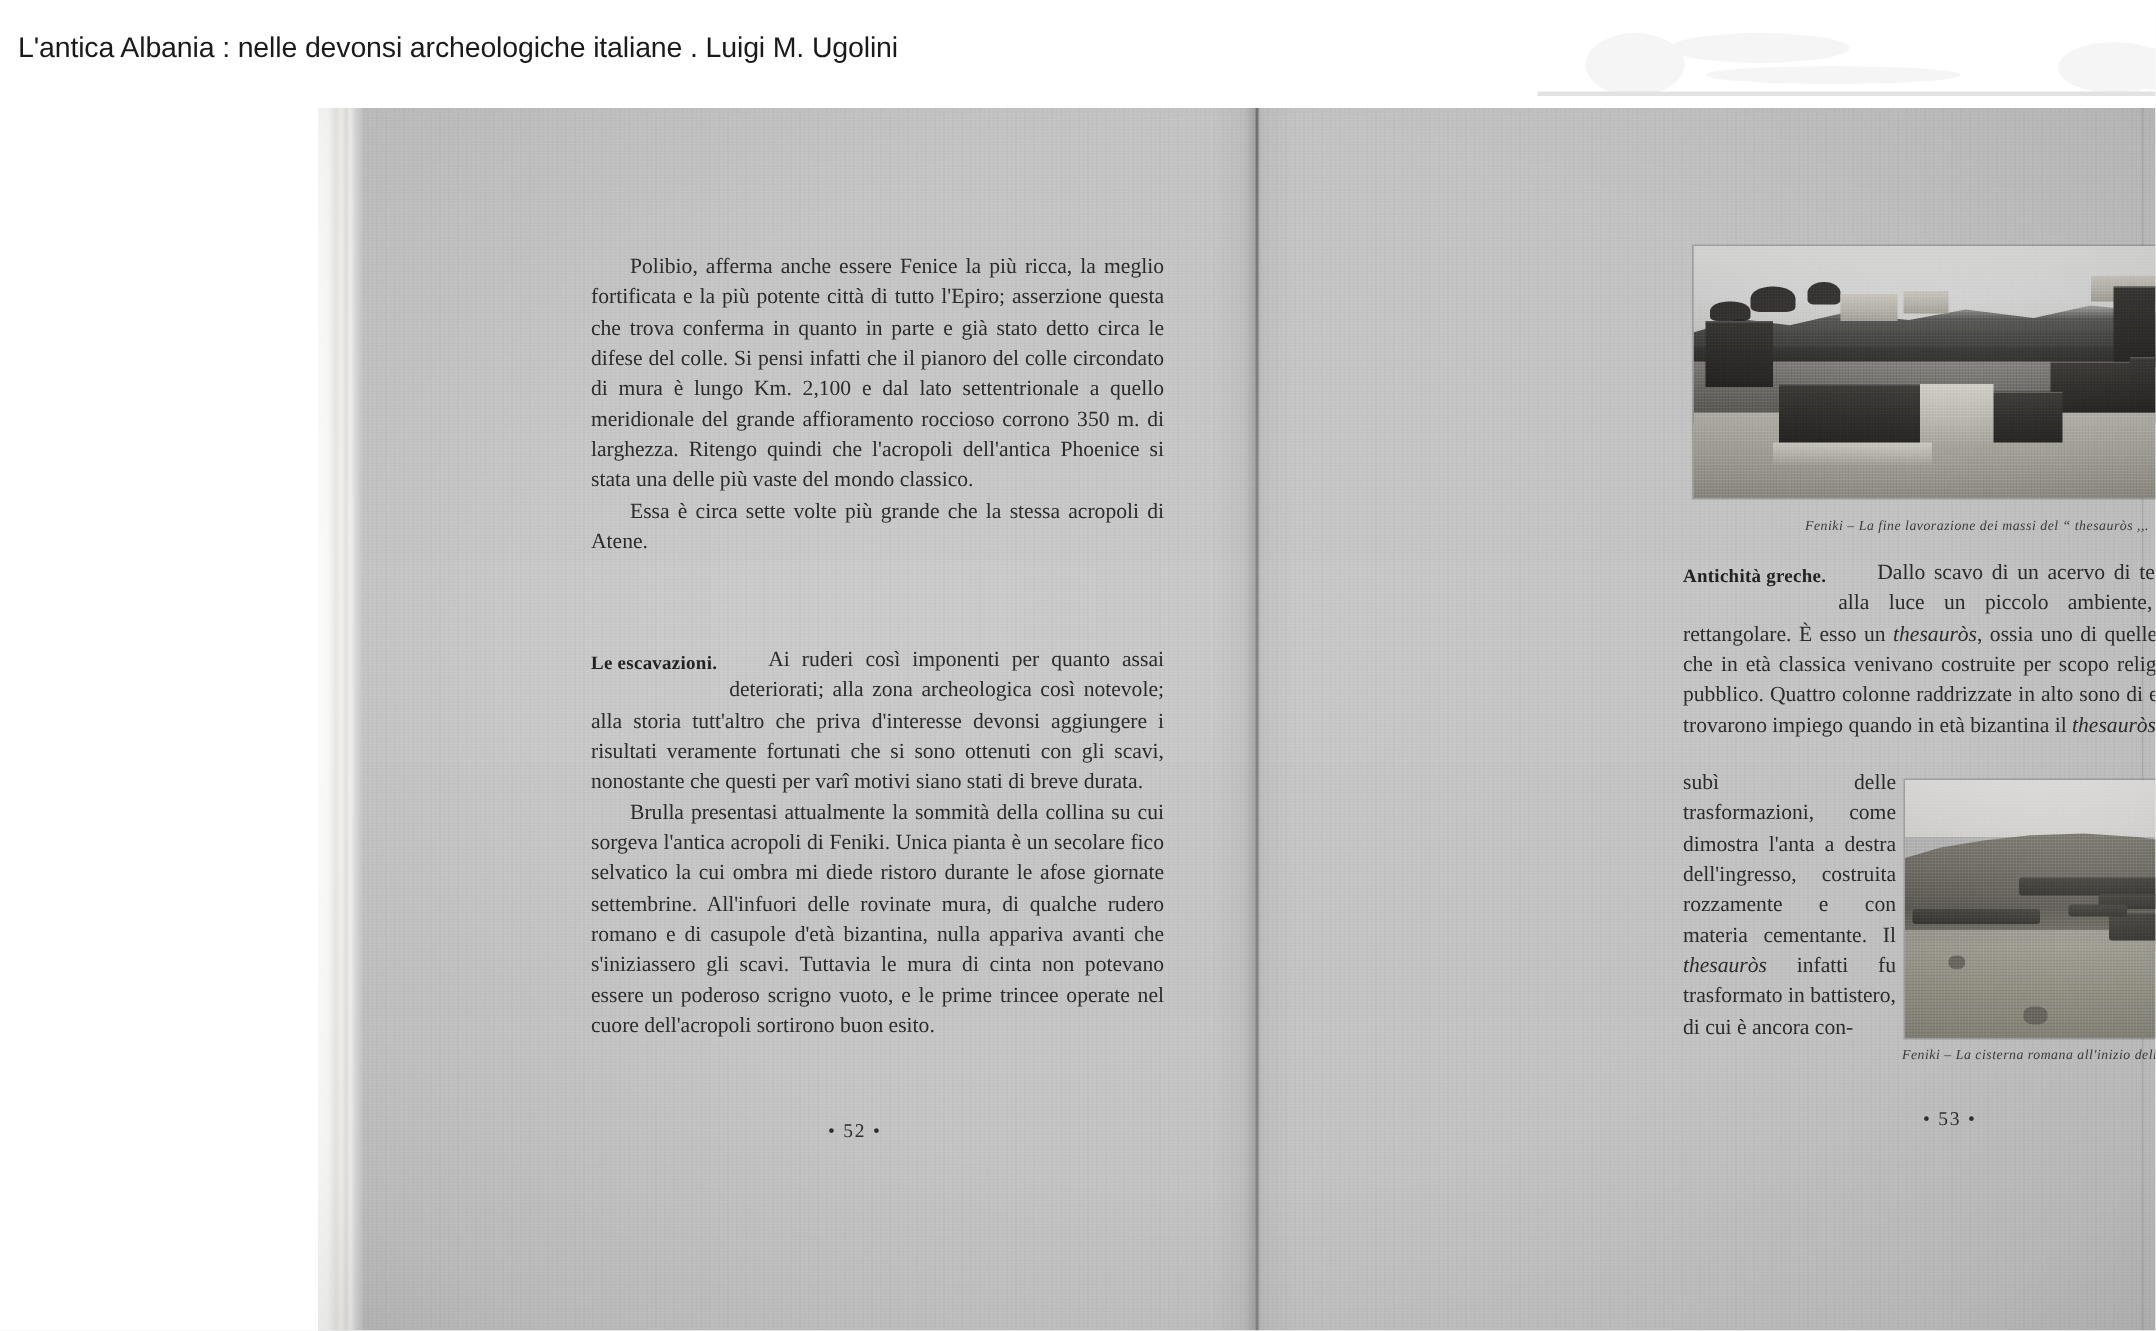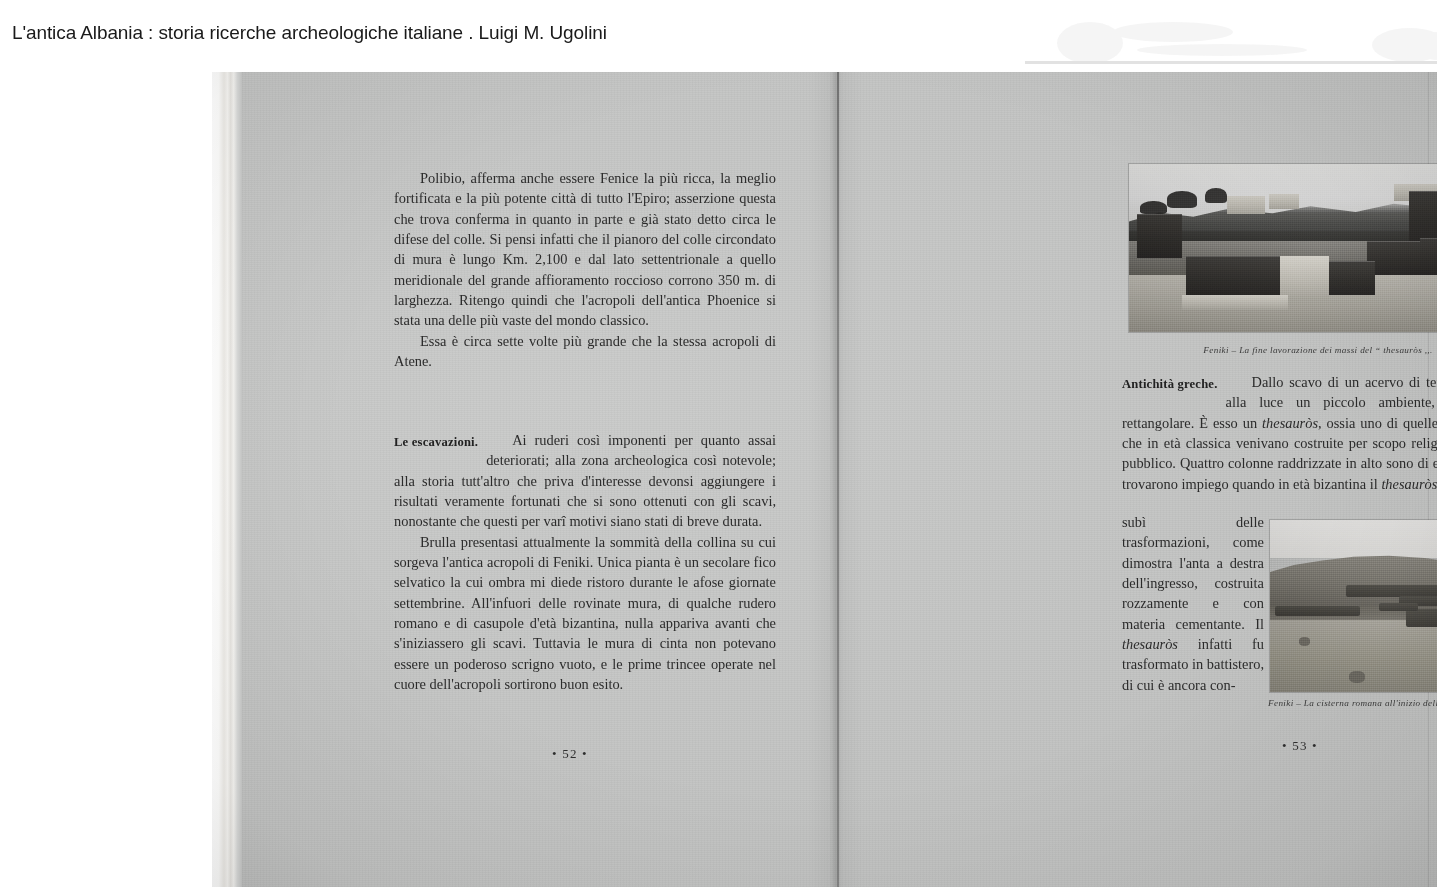--- a/index.html
+++ b/index.html
@@ -259,21 +259,21 @@
     pointer-events: none;
   }
   i.it { font-style: italic; }
 </style>
 </head>
 <body>
 
 <div id="viewer">
 
   <div id="header">
-    <div id="doc-title">L'antica Albania : storia ricerche archeologiche italiane . Luigi M. Ugolini</div>
+    <div id="doc-title">L'antica Albania : nelle devonsi archeologiche italiane . Luigi M. Ugolini</div>
 
     <div id="watermark">
       <div class="wm-blob" id="wm-b1"></div>
       <div class="wm-blob" id="wm-b2"></div>
       <div class="wm-blob" id="wm-b3"></div>
       <div class="wm-blob" id="wm-b4"></div>
       <div class="wm-blob" id="wm-b5"></div>
       <div id="wm-rule"></div>
     </div>
   </div>

